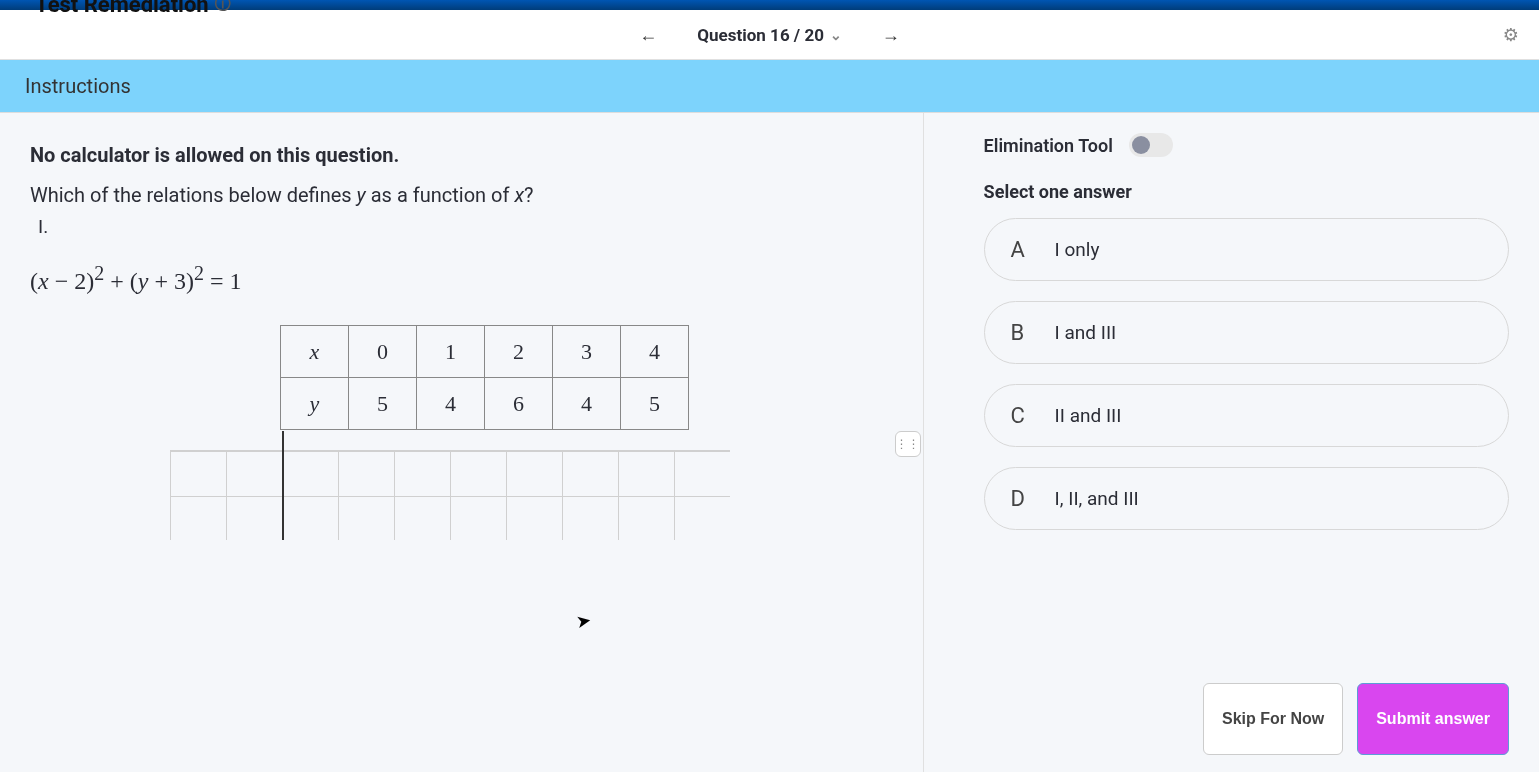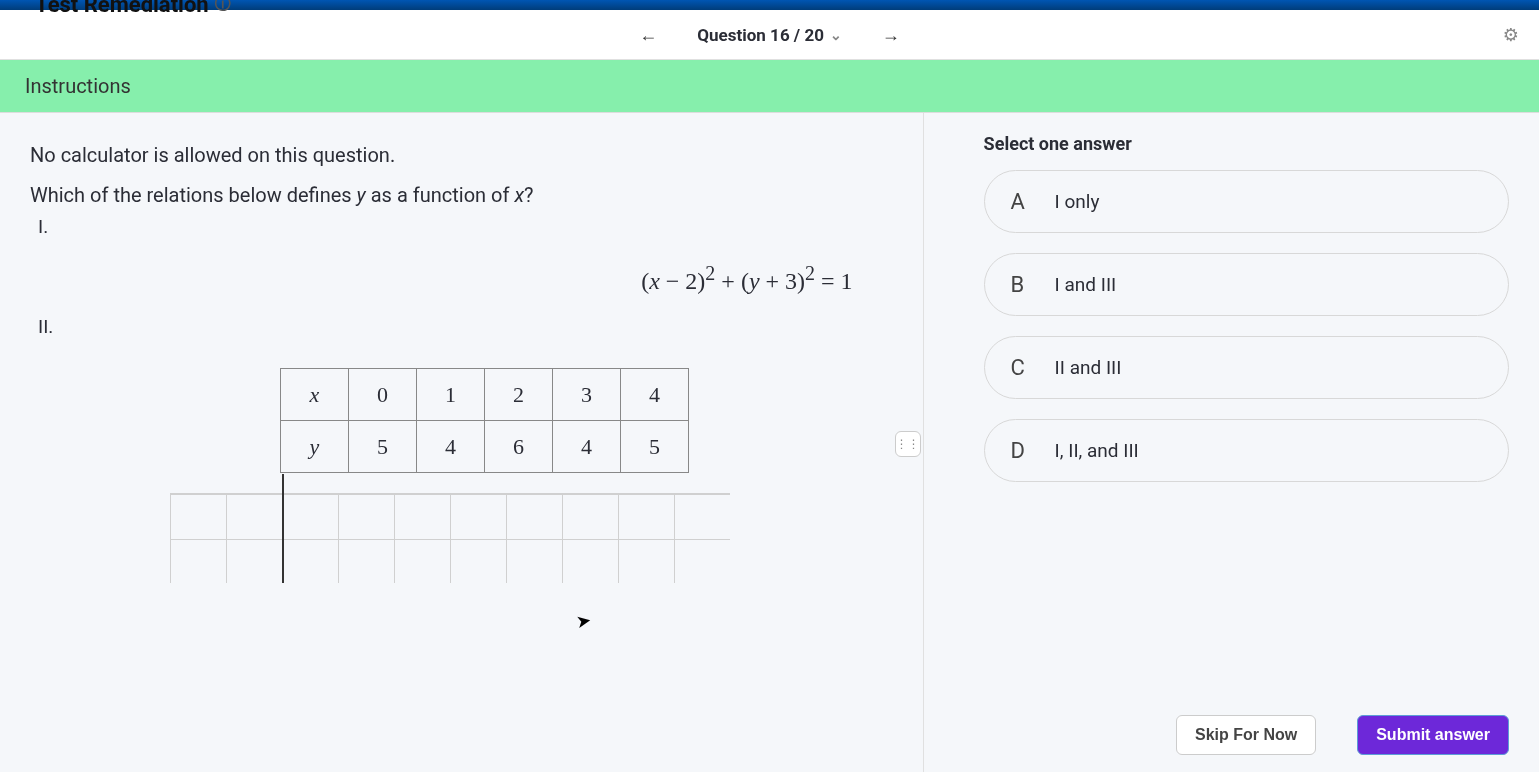--- a/index.html
+++ b/index.html
@@ -81,21 +81,21 @@
       font-size: 18px;
       position: absolute;
       right: 20px;
     }
 
     .instructions-row {
       padding: 14px 25px;
       font-size: 20px;
       color: #333;
       border-bottom: 1px solid #ddd;
-      background: #86efac;
+      background: #7dd3fc;
     }
 
     .main-content {
       display: flex;
       height: calc(100% - 110px);
     }
 
     .question-panel {
       flex: 0 0 58%;
       padding: 30px 40px 20px 30px;
@@ -123,39 +123,39 @@
     }
 
     .answer-panel {
       flex: 1;
       border-left: 1px solid #e0e0e0;
       padding: 20px 30px;
       position: relative;
     }
 
     .no-calc {
-      font-weight: 400;
+      font-weight: 700;
       font-size: 20px;
       margin-bottom: 16px;
     }
 
     .prompt {
       font-size: 20px;
       margin-bottom: 4px;
     }
 
     .roman {
       font-size: 19px;
       margin: 8px 0 12px 8px;
     }
 
     .equation {
       font-family: 'Times New Roman', serif;
       font-size: 24px;
-      text-align: right;
+      text-align: left;
       margin: 24px auto 20px auto;
       font-style: normal;
     }
 
     .xy-table {
       border-collapse: collapse;
       margin: 30px 0 20px 250px;
       font-family: 'Times New Roman', serif;
       font-size: 22px;
     }
@@ -239,28 +239,27 @@
     .action-bar {
       position: absolute;
       bottom: 20px;
       right: 30px;
       display:flex;
       gap: 14px;
     }
     .btn {
       border: 1px solid #ccc;
       border-radius: 6px;
-      padding: 10px 18px;
+      padding: 26px 18px;
       font-size: 16px;
       font-weight: 600;
       cursor:pointer;
-      margin-left:27px;
     }
     .btn-skip { background:#fff; color:#444; }
-    .btn-submit { background:#6d28d9; border-color:#5c9dd6; color:#fff; }
+    .btn-submit { background:#d946ef; border-color:#5c9dd6; color:#fff; }
 
     .cursor-glyph {
       position: absolute;
       left: 576px;
       top: 610px;
       font-size: 18px;
       color: #000;
       transform: rotate(-10deg);
     }
   </style>
@@ -291,21 +290,20 @@
 
   <div class="question-panel">
     <div class="no-calc">No calculator is allowed on this question.</div>
     <div class="prompt">
       Which of the relations below defines <i>y</i> as a function of <i>x</i>?
     </div>
     <div class="roman">I.</div>
     <div class="equation">
       (<i>x</i> − 2)<sup>2</sup> + (<i>y</i> + 3)<sup>2</sup> = 1
     </div>
-    <div class="roman">II.</div>
 
     <table class="xy-table">
       <tbody>
           <tr>
         <td class="hdr">x</td>
         <td>0</td>
         <td>1</td>
         <td>2</td>
         <td>3</td>
         <td>4</td>
@@ -328,20 +326,26 @@
 
     <span class="cursor-glyph">➤</span>
   </div>
 
   <div class="divider-handle">
     <div class="handle-btn">⋮⋮</div>
   </div>
 
   <div class="answer-panel">
 
+    <div class="elim-row">
+      <span>Elimination Tool</span>
+      <div class="toggle">
+        <div class="knob"></div>
+      </div>
+    </div>
 
     <div class="select-one">Select one answer</div>
 
     <div class="answer-option">
       <span class="answer-letter">A</span>
       <span>I only</span>
     </div>
     <div class="answer-option">
       <span class="answer-letter">B</span>
       <span>I and III</span>

